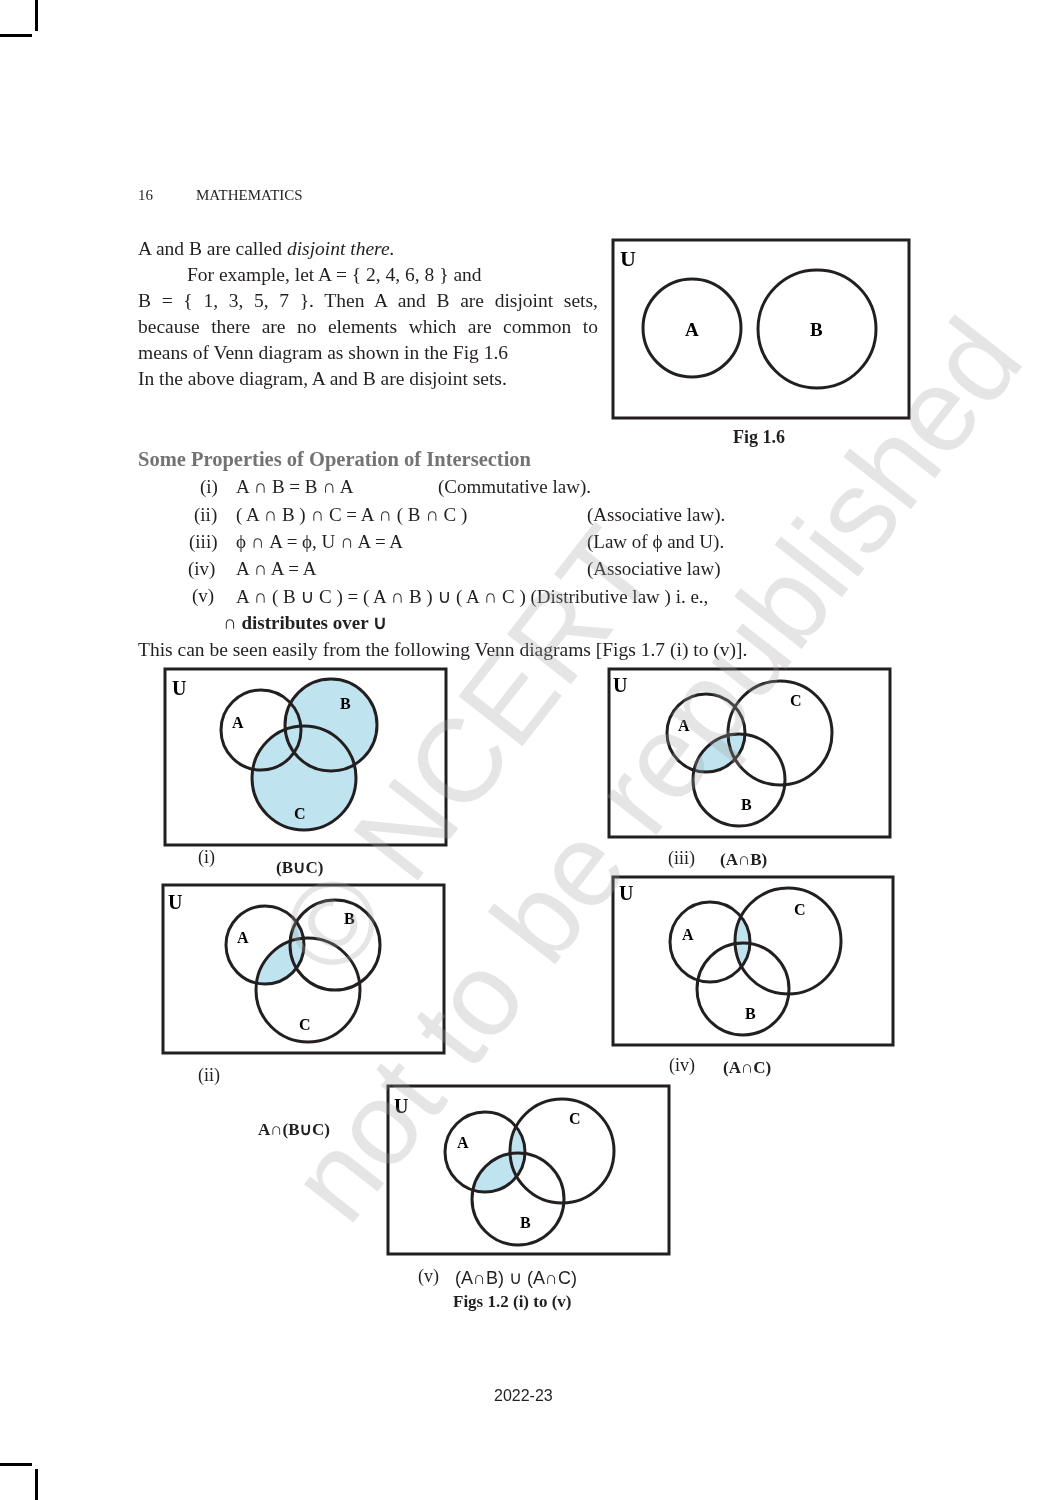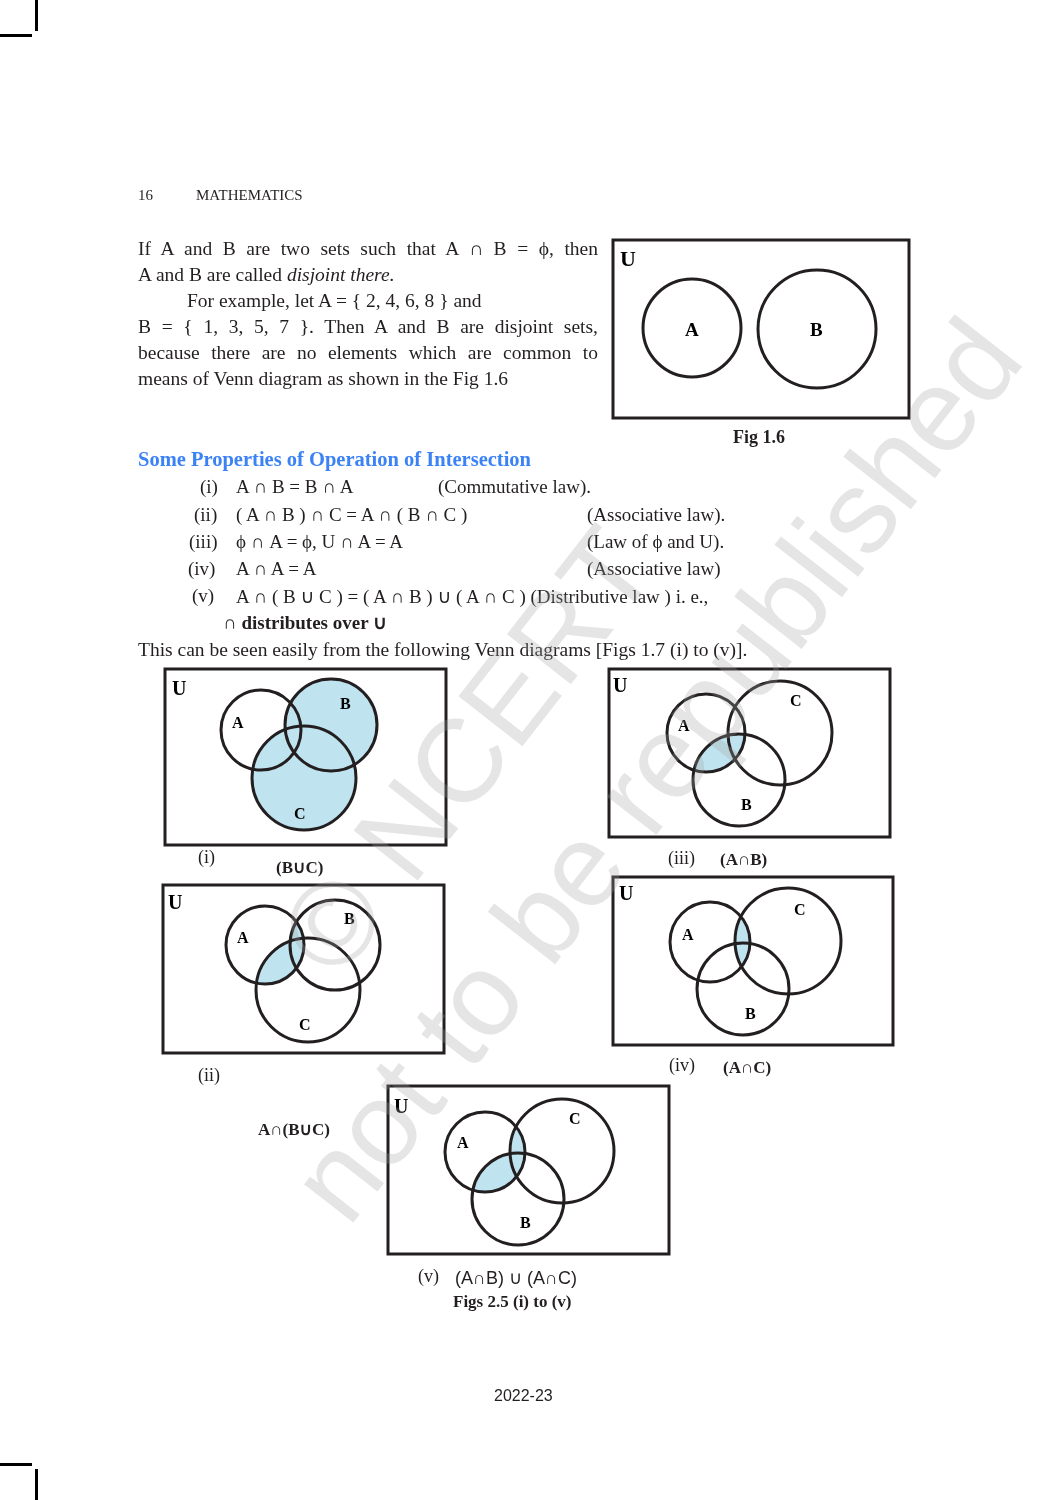--- a/index.html
+++ b/index.html
@@ -3,21 +3,21 @@
 <meta charset="utf-8">
 <style>
   html, body { margin:0; padding:0; background:#ffffff; }
   body { width:1050px; height:1500px; position:relative; overflow:hidden;
          font-family:"Liberation Serif", serif; color:#231f20; }
   .abs { position:absolute; }
   .crop { position:absolute; background:#000; }
   .runhead { font-size:15px; top:187px; }
   .para { font-size:19.5px; line-height:26px; white-space:nowrap; }
   .justify { text-align:justify; text-align-last:justify; width:460px; }
-  .heading { color:#3b82f6; font-weight:bold; font-size:20.5px; }
+  .heading { color:#737373; font-weight:bold; font-size:20.5px; }
   .law-row { font-size:19px; white-space:nowrap; }
   .figcap { font-weight:bold; font-size:17px; font-family:"Liberation Serif", serif; }
   .figlabel { font-size:18px; }
   .sans { font-family:"Liberation Sans", sans-serif; }
   svg text { font-family:"Liberation Serif", serif; font-weight:bold; }
   .watermark { position:absolute; left:160px; top:740px; font-family:"Liberation Sans", sans-serif;
                font-size:118px; line-height:160px; color:rgba(160,160,160,0.28); transform:rotate(-52deg);
                transform-origin:center; white-space:nowrap; pointer-events:none; text-align:center; width:900px; }
   .footer { font-family:"Liberation Sans", sans-serif; font-size:16px; }
 </style>
@@ -26,26 +26,26 @@
 
 <div class="crop" style="left:35px;top:0;width:3px;height:31px;"></div>
 <div class="crop" style="left:0;top:34px;width:32px;height:3px;"></div>
 <div class="crop" style="left:0;top:1463px;width:32px;height:3px;"></div>
 <div class="crop" style="left:35px;top:1469px;width:3px;height:31px;"></div>
 
 <div class="abs runhead" style="left:138px;">16</div>
 <div class="abs runhead" style="left:196px;text-align:center;">MATHEMATICS</div>
 
 <div class="abs para" style="left:138px;top:236px;">
-  <div class="justify">If A and B are two sets such that A ∩ B =  ϕ,  then</div>
   <div><span>A and B are called </span><i>disjoint there.</i></div>
   <div style="padding-left:49px;">For example, let A = { 2, 4, 6, 8 } and</div>
   <div class="justify">B = { 1, 3, 5, 7 }. Then A and B are disjoint sets,</div>
   <div class="justify">because there are no elements which are common to</div>
   <div>means of Venn diagram as shown in the Fig 1.6</div>
+  <div>In the above diagram, A and B are disjoint sets.</div>
 </div>
 
 <svg class="abs" style="left:0;top:0;" width="1050" height="1500" viewBox="0 0 1050 1500" pointer-events="none">
   <rect x="613" y="240" width="296" height="178" fill="none" stroke="#231f20" stroke-width="3"></rect>
   <text x="620" y="266" font-size="22">U</text>
   <circle cx="692" cy="328" r="49" fill="none" stroke="#231f20" stroke-width="3"></circle>
   <circle cx="817" cy="329" r="59" fill="none" stroke="#231f20" stroke-width="3"></circle>
   <text x="685" y="336" font-size="19">A</text>
   <text x="810" y="336" font-size="19">B</text>
 </svg>
@@ -176,20 +176,20 @@
 
 <div class="abs figlabel" style="left:668px;top:848px;">(iii)</div>
 <div class="abs figcap" style="left:720px;top:850px;">(A∩B)</div>
 
 <div class="abs figlabel" style="left:669px;top:1055px;">(iv)</div>
 <div class="abs figcap" style="left:723px;top:1058px;">(A∩C)</div>
 
 <div class="abs figlabel" style="left:418px;top:1266px;">(v)</div>
 <div class="abs figcap sans" style="left:455px;top:1267px;font-weight:normal;font-size:18px;">(A∩B) ∪ (A∩C)</div>
 
-<div class="abs figcap" style="left:453px;top:1292px;">Figs 2.5 (i) to (v)</div>
+<div class="abs figcap" style="left:453px;top:1292px;">Figs 1.2 (i) to (v)</div>
 
 <div class="watermark" style="left:80px;top:640px;">
   <div>© NCERT</div>
   <div>not to be republished</div>
 </div>
 
 <div class="abs footer" style="left:494px;top:1387px;">2022-23</div>
 
 </body></html>

